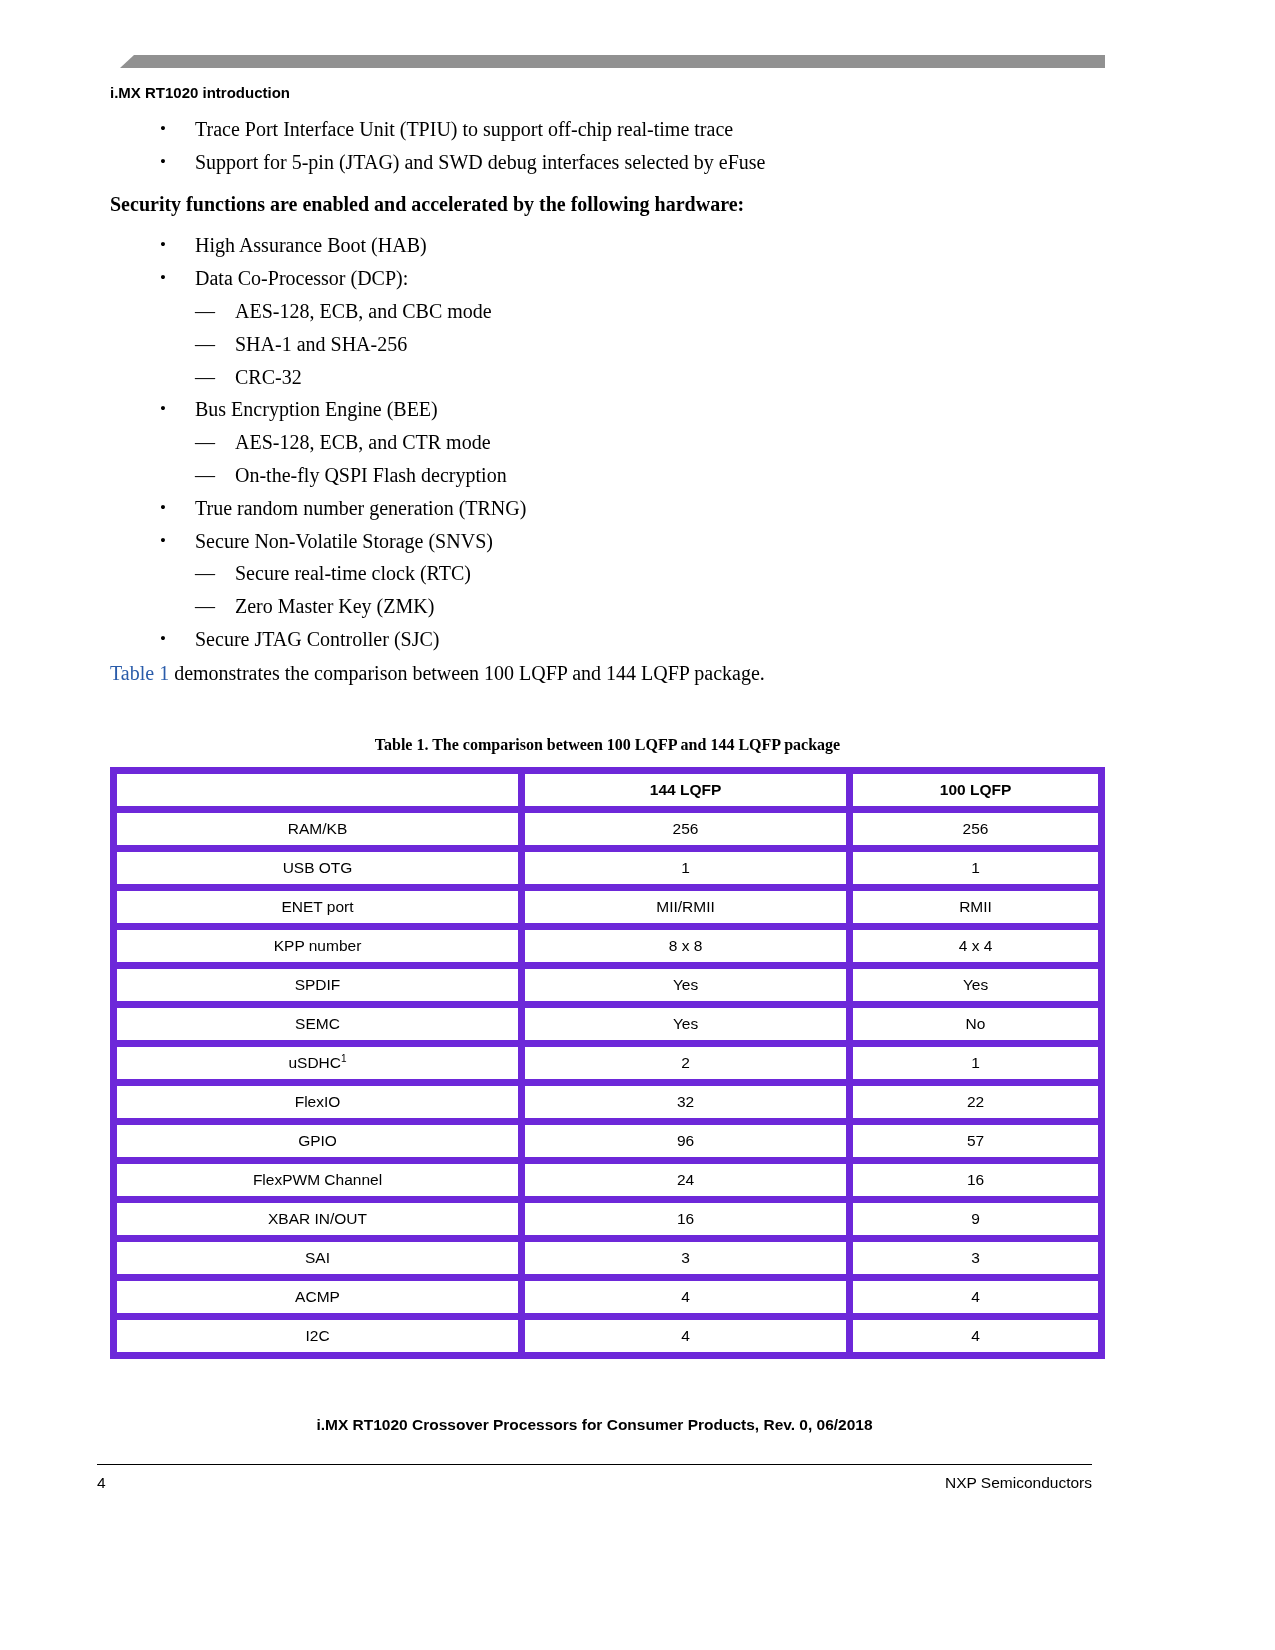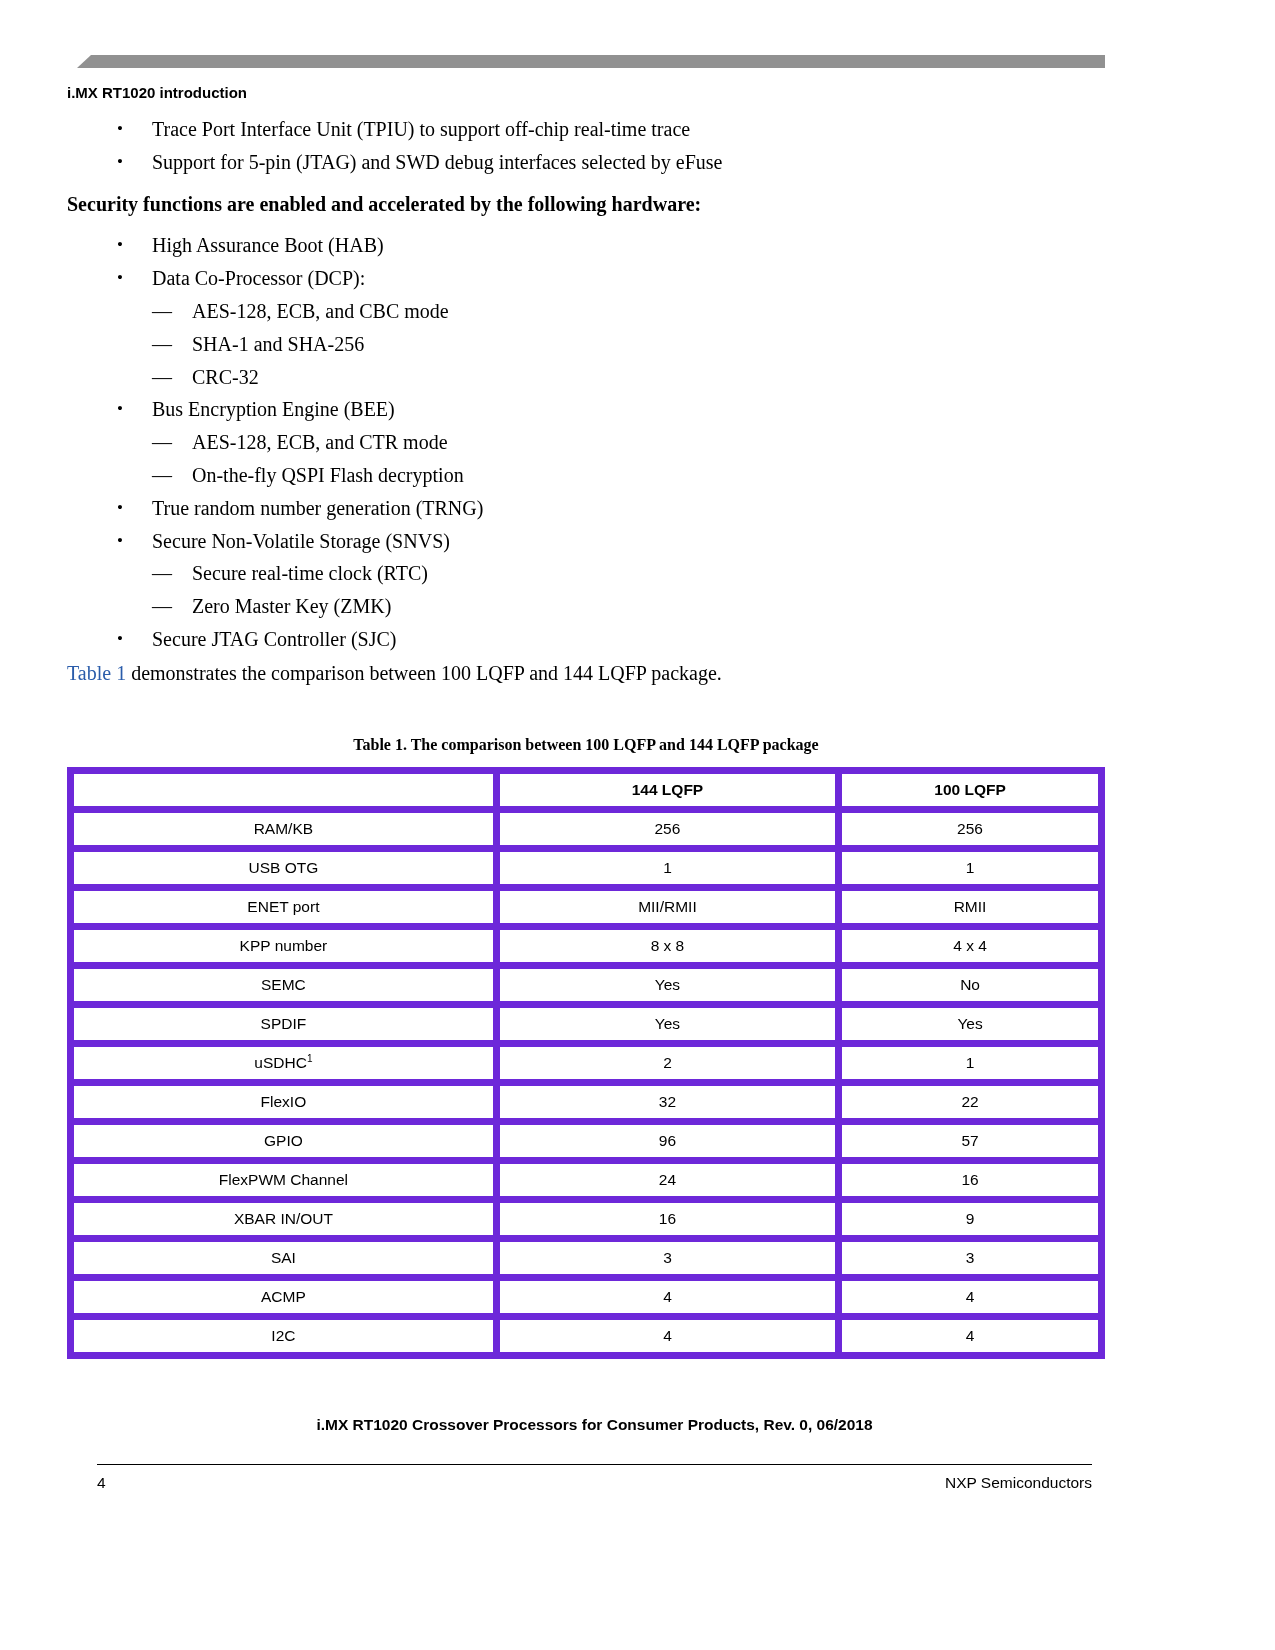--- a/index.html
+++ b/index.html
@@ -5,21 +5,21 @@
   * { margin: 0; padding: 0; box-sizing: border-box; }
   html, body { background: #ffffff; }
   body {
     width: 1275px;
     height: 1650px;
     position: relative;
     font-family: "Liberation Serif", serif;
     color: #000000;
     overflow: hidden;
   }
-  .page { padding: 55px 170px 0 67px; }
+  .page { padding: 55px 170px 0 110px; }
 
   .top-bar {
     height: 13px;
     background: #919191;
     margin-left: 10px;
     clip-path: polygon(14px 0, 100% 0, 100% 100%, 0 100%);
   }
   .section-header {
     font-family: "Liberation Sans", sans-serif;
     font-weight: bold;
@@ -201,28 +201,28 @@
         <td>ENET port</td>
         <td>MII/RMII</td>
         <td>RMII</td>
       </tr>
       <tr>
         <td>KPP number</td>
         <td>8 x 8</td>
         <td>4 x 4</td>
       </tr>
       <tr>
+        <td>SPDIF</td>
+        <td>Yes</td>
+        <td>Yes</td>
+      </tr>
+      <tr>
         <td>SEMC</td>
         <td>Yes</td>
         <td>No</td>
-      </tr>
-      <tr>
-        <td>SPDIF</td>
-        <td>Yes</td>
-        <td>Yes</td>
       </tr>
       <tr>
         <td><span>uSDHC</span><sup>1</sup></td>
         <td>2</td>
         <td>1</td>
       </tr>
       <tr>
         <td>FlexIO</td>
         <td>32</td>
         <td>22</td>

